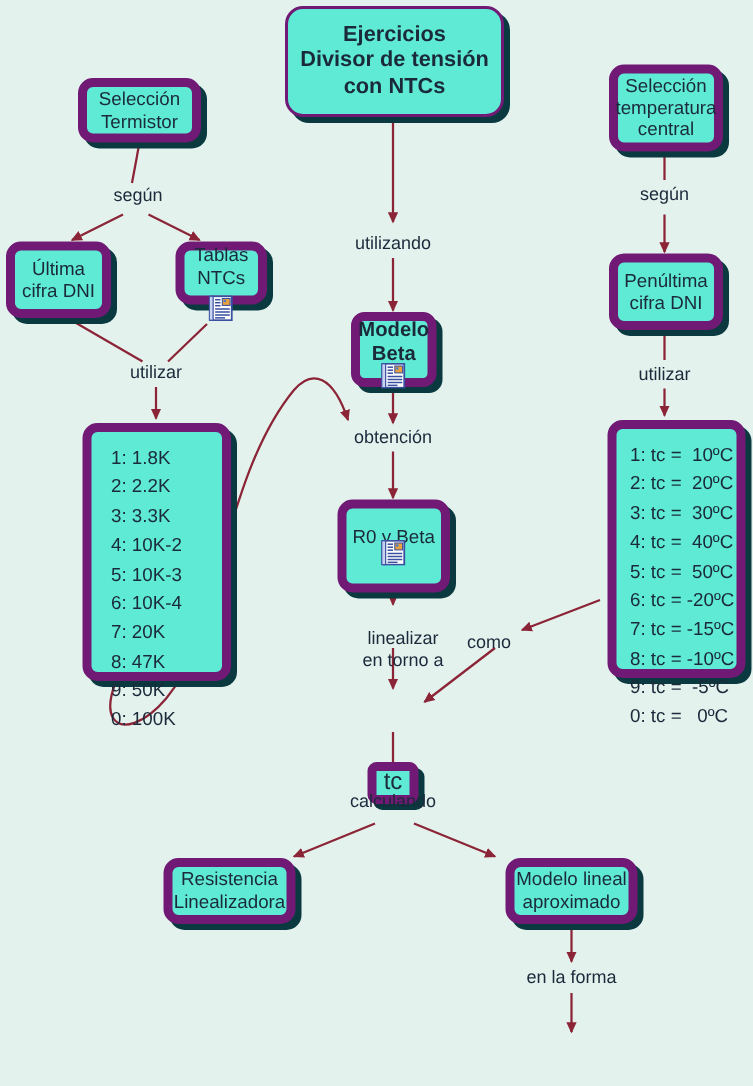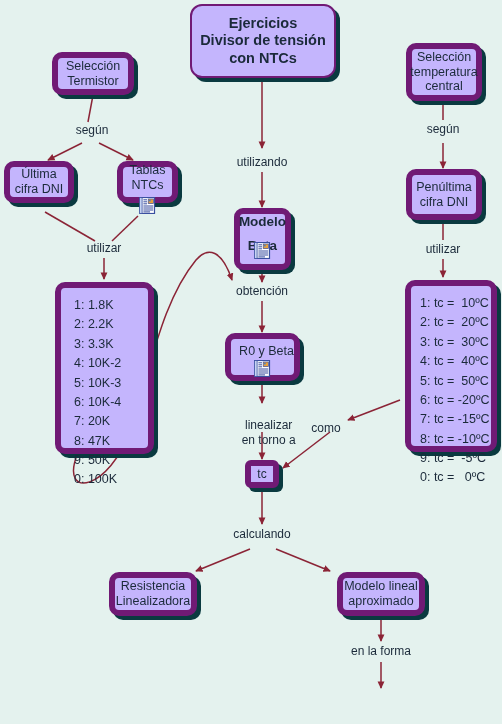--- a/index.html
+++ b/index.html
@@ -10,21 +10,21 @@
     overflow:hidden;
     position:relative;
   }
   #canvas{position:absolute;left:0;top:0;width:502px;height:724px;}
   svg.edges{position:absolute;left:0;top:0;width:502px;height:724px;}
 
   
   .node{
     position:absolute;
     box-sizing:border-box;
-    background:#c4b5fd;
+    background:#5eead4;
     border:6px solid #701a75;
     border-radius:9px;
     color:#1b2a3a;
     display:flex;
     flex-direction:column;
     align-items:center;
     justify-content:center;
     text-align:center;
     line-height:1.18;
     font-size:12.5px;
@@ -41,21 +41,21 @@
   .node.list{
     align-items:flex-start;
     justify-content:flex-start;
     text-align:left;
     padding:8px 0 8px 13px;
     font-size:12.5px;
     line-height:1.55;
     border-radius:10px;
   }
   .node.pill{border-radius:10px;font-size:12.5px;}
-  .node.tiny{border-radius:6px;font-size:12px;}
+  .node.tiny{border-radius:6px;font-size:16px;margin-top:48px;}
   .node.formula{border-radius:13px;font-size:12.5px;}
   .node .ln{display:block;white-space:pre;}
   .node.list .ln{white-space:pre;}
 
   
   .elabel{
     position:absolute;
     font-size:12px;
     color:#1b2a3a;
     line-height:1.2;
@@ -141,21 +141,21 @@
     <span class="ln">Ejercicios</span>
     <span class="ln">Divisor de tensión</span>
     <span class="ln">con NTCs</span>
   </div>
 
   <div class="node pill" style="left:52px;top:52px;width:82px;height:43px;">
     <span class="ln">Selección</span>
     <span class="ln">Termistor</span>
   </div>
 
-  <div class="node pill" style="left:4px;top:161px;width:70px;height:42px;">
+  <div class="node pill" style="left:4px;top:161px;width:70px;height:51px;">
     <span class="ln">Última</span>
     <span class="ln">cifra DNI</span>
   </div>
 
   <div class="node pill" style="left:117px;top:161px;width:61px;height:42px;padding-bottom:9px;">
     <span class="ln">Tablas</span>
     <span class="ln">NTCs</span>
   </div>
   <span class="docicon" style="left:139px;top:197px;">
     <svg width="17" height="17" viewBox="0 0 17 17">
@@ -181,21 +181,21 @@
     <span class="ln">3: 3.3K</span>
     <span class="ln">4: 10K-2</span>
     <span class="ln">5: 10K-3</span>
     <span class="ln">6: 10K-4</span>
     <span class="ln">7: 20K</span>
     <span class="ln">8: 47K</span>
     <span class="ln">9: 50K</span>
     <span class="ln">0: 100K</span>
   </div>
 
-  <div class="node bold" style="left:234px;top:208px;width:57px;height:62px;padding-bottom:10px;justify-content:space-between;">
+  <div class="node bold" style="left:234px;top:208px;width:57px;height:50px;padding-bottom:10px;">
     <span class="ln">Modelo</span>
     <span class="ln">Beta</span>
   </div>
   <span class="docicon" style="left:254px;top:242px;">
     <svg width="17" height="17" viewBox="0 0 17 17">
       <rect x="1.5" y="0.5" width="14" height="16" fill="#ffffff" stroke="#3a4fa0" stroke-width="1.2"></rect>
       <rect x="0.5" y="0.5" width="2.6" height="16" fill="#c6d4f2" stroke="#3a4fa0" stroke-width="0.8"></rect>
       <rect x="9.2" y="2" width="5.2" height="4.6" fill="#e8a13c" stroke="#3a4fa0" stroke-width="0.7"></rect>
       <rect x="10.1" y="2.9" width="1.5" height="1.5" fill="#3a7fd5"></rect>
       <g fill="#3a4fa0">
@@ -203,21 +203,21 @@
         <rect x="4.4" y="4.3" width="3.6" height="1"></rect>
         <rect x="4.4" y="6.3" width="3.6" height="1"></rect>
         <rect x="4.4" y="8.5" width="9.8" height="1"></rect>
         <rect x="4.4" y="10.5" width="9.8" height="1"></rect>
         <rect x="4.4" y="12.5" width="9.8" height="1"></rect>
         <rect x="4.4" y="14.4" width="6.6" height="1"></rect>
       </g>
     </svg>
   </span>
 
-  <div class="node pill" style="left:225px;top:333px;width:75px;height:48px;padding-bottom:12px;align-items:flex-end;">
+  <div class="node pill" style="left:225px;top:333px;width:75px;height:62px;padding-bottom:12px;">
     <span class="ln">R0 y Beta</span>
   </div>
   <span class="docicon" style="left:254px;top:360px;">
     <svg width="17" height="17" viewBox="0 0 17 17">
       <rect x="1.5" y="0.5" width="14" height="16" fill="#ffffff" stroke="#3a4fa0" stroke-width="1.2"></rect>
       <rect x="0.5" y="0.5" width="2.6" height="16" fill="#c6d4f2" stroke="#3a4fa0" stroke-width="0.8"></rect>
       <rect x="9.2" y="2" width="5.2" height="4.6" fill="#e8a13c" stroke="#3a4fa0" stroke-width="0.7"></rect>
       <rect x="10.1" y="2.9" width="1.5" height="1.5" fill="#3a7fd5"></rect>
       <g fill="#3a4fa0">
         <rect x="4.4" y="2.3" width="3.6" height="1"></rect>

